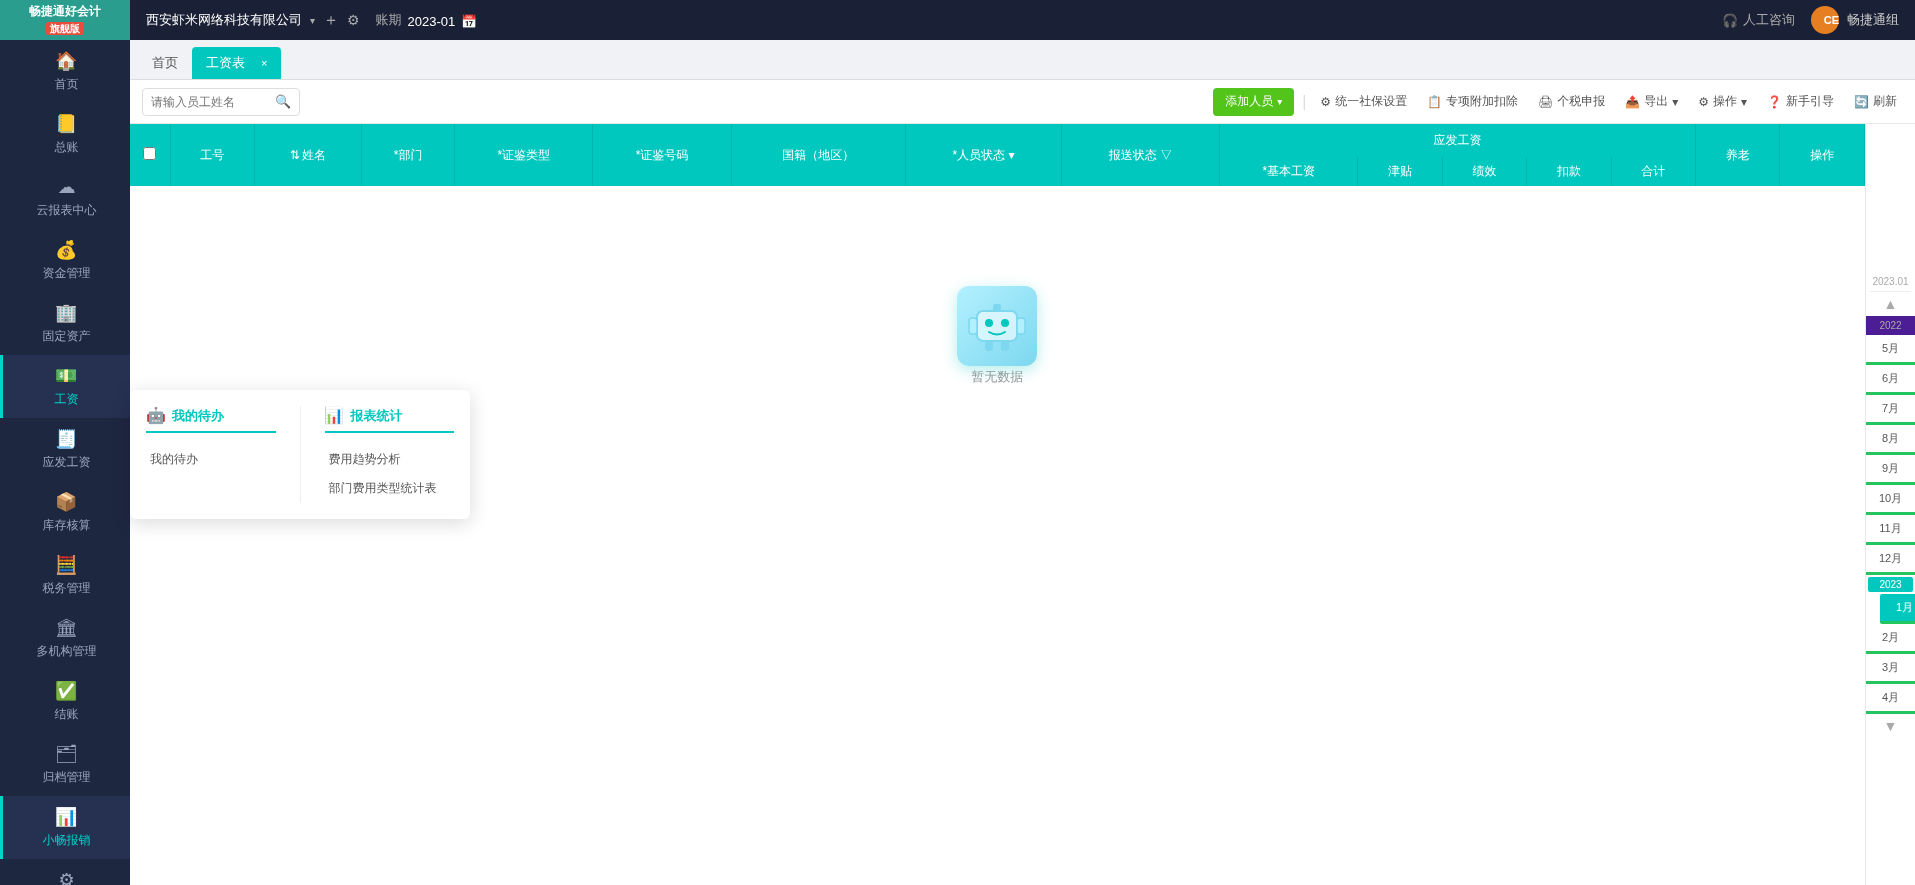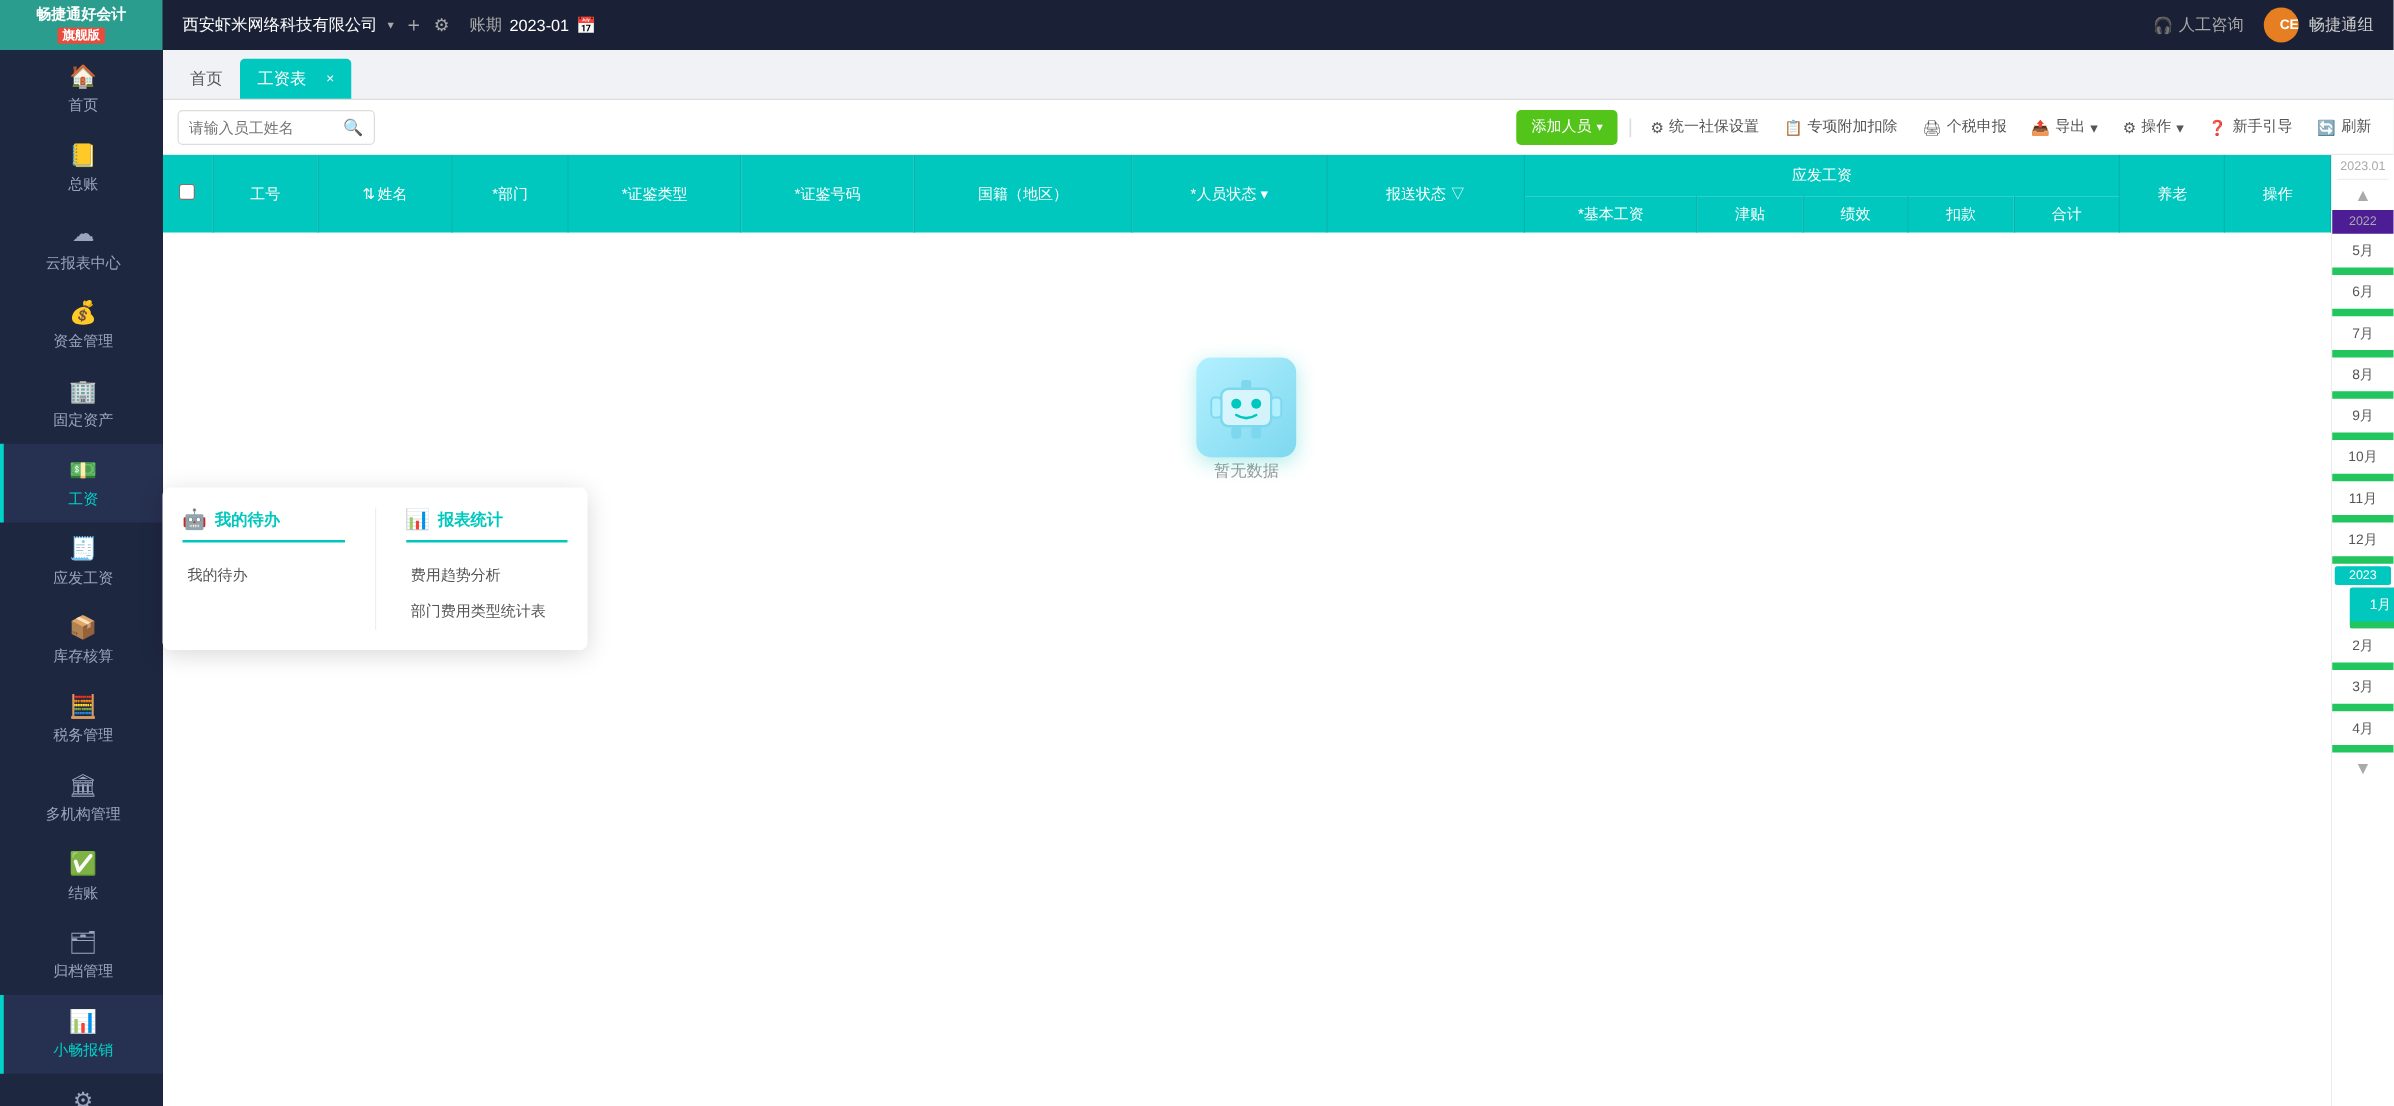--- a/index.html
+++ b/index.html
@@ -35,21 +35,21 @@
       align-items: center;
       padding: 0 16px;
       color: #ccc;
       font-size: 13px;
       gap: 8px;
     }
     .company-name { color: #fff; font-size: 13px; }
     .chevron-down { color: #aaa; font-size: 10px; }
     .add-icon { color: #aaa; font-size: 16px; cursor: pointer; }
     .settings-icon { color: #aaa; font-size: 14px; cursor: pointer; }
-    .period-area { display: flex; align-items: center; gap: 6px; color: #ccc; font-size: 13px; }
+    .period-area { display: flex; align-items: flex-end; gap: 6px; color: #ccc; font-size: 13px; }
     .period-label { color: #aaa; }
     .period-value { color: #fff; }
     .calendar-icon { color: #aaa; font-size: 13px; }
     .header-right {
       margin-left: auto;
       display: flex;
       align-items: center;
       gap: 16px;
       padding-right: 16px;
     }
@@ -264,37 +264,38 @@
       width: 50px;
       background: white;
       border-left: 1px solid #e8e8e8;
       display: flex;
       flex-direction: column;
       align-items: center;
       font-size: 11px;
       color: #555;
       overflow-y: auto;
       flex-shrink: 0;
+      justify-content: center;
     }
     .month-scroll-up, .month-scroll-down {
       width: 100%;
       text-align: center;
       padding: 4px 0;
       cursor: pointer;
       color: #aaa;
       font-size: 14px;
     }
     .month-item {
       width: 100%;
       text-align: center;
       padding: 6px 4px;
       cursor: pointer;
       font-size: 11px;
       color: #555;
-      border-bottom: 6px solid #22c55e;
+      border-bottom: 3px solid #22c55e;
     }
     .month-group-label {
       width: 100%;
       text-align: center;
       padding: 4px 2px;
       font-size: 10px;
       color: #aaa;
       background: #4c1d95;
     }
     .month-item.active-month {

